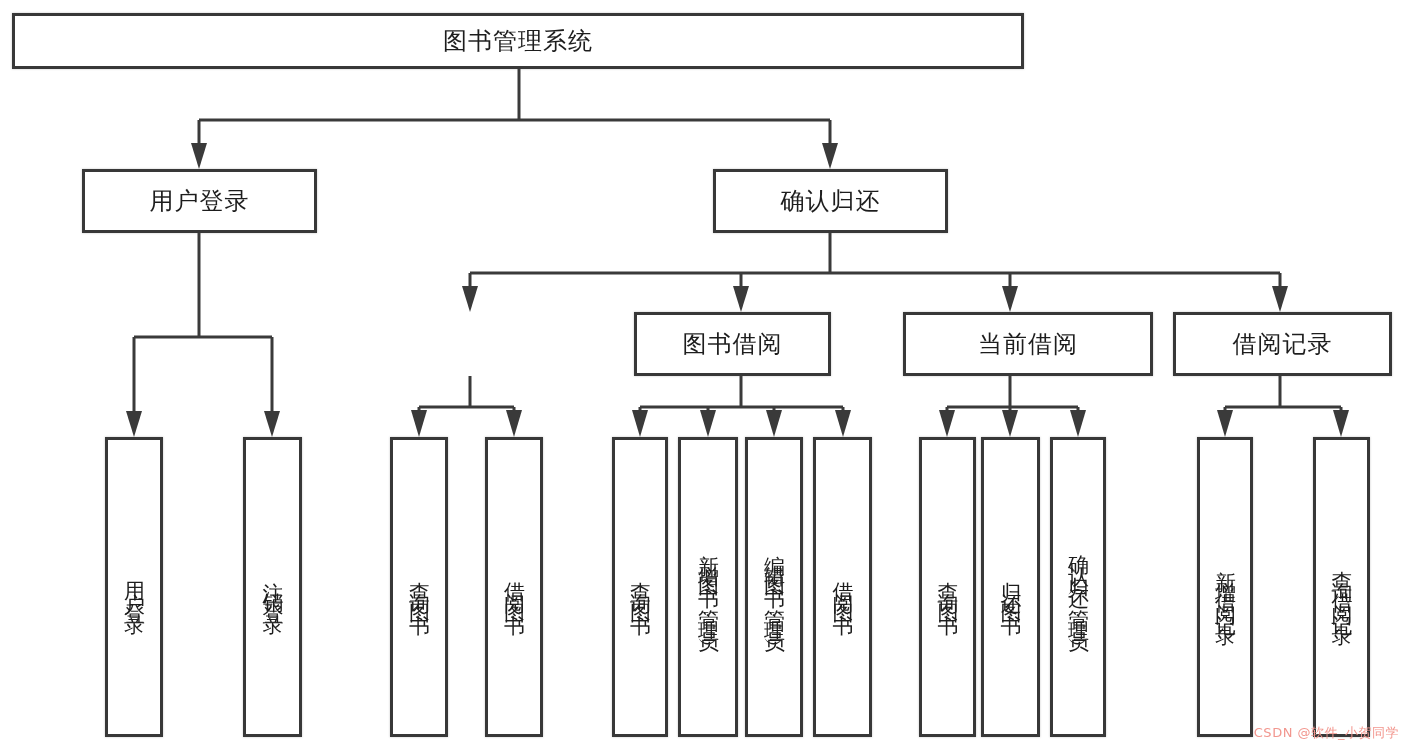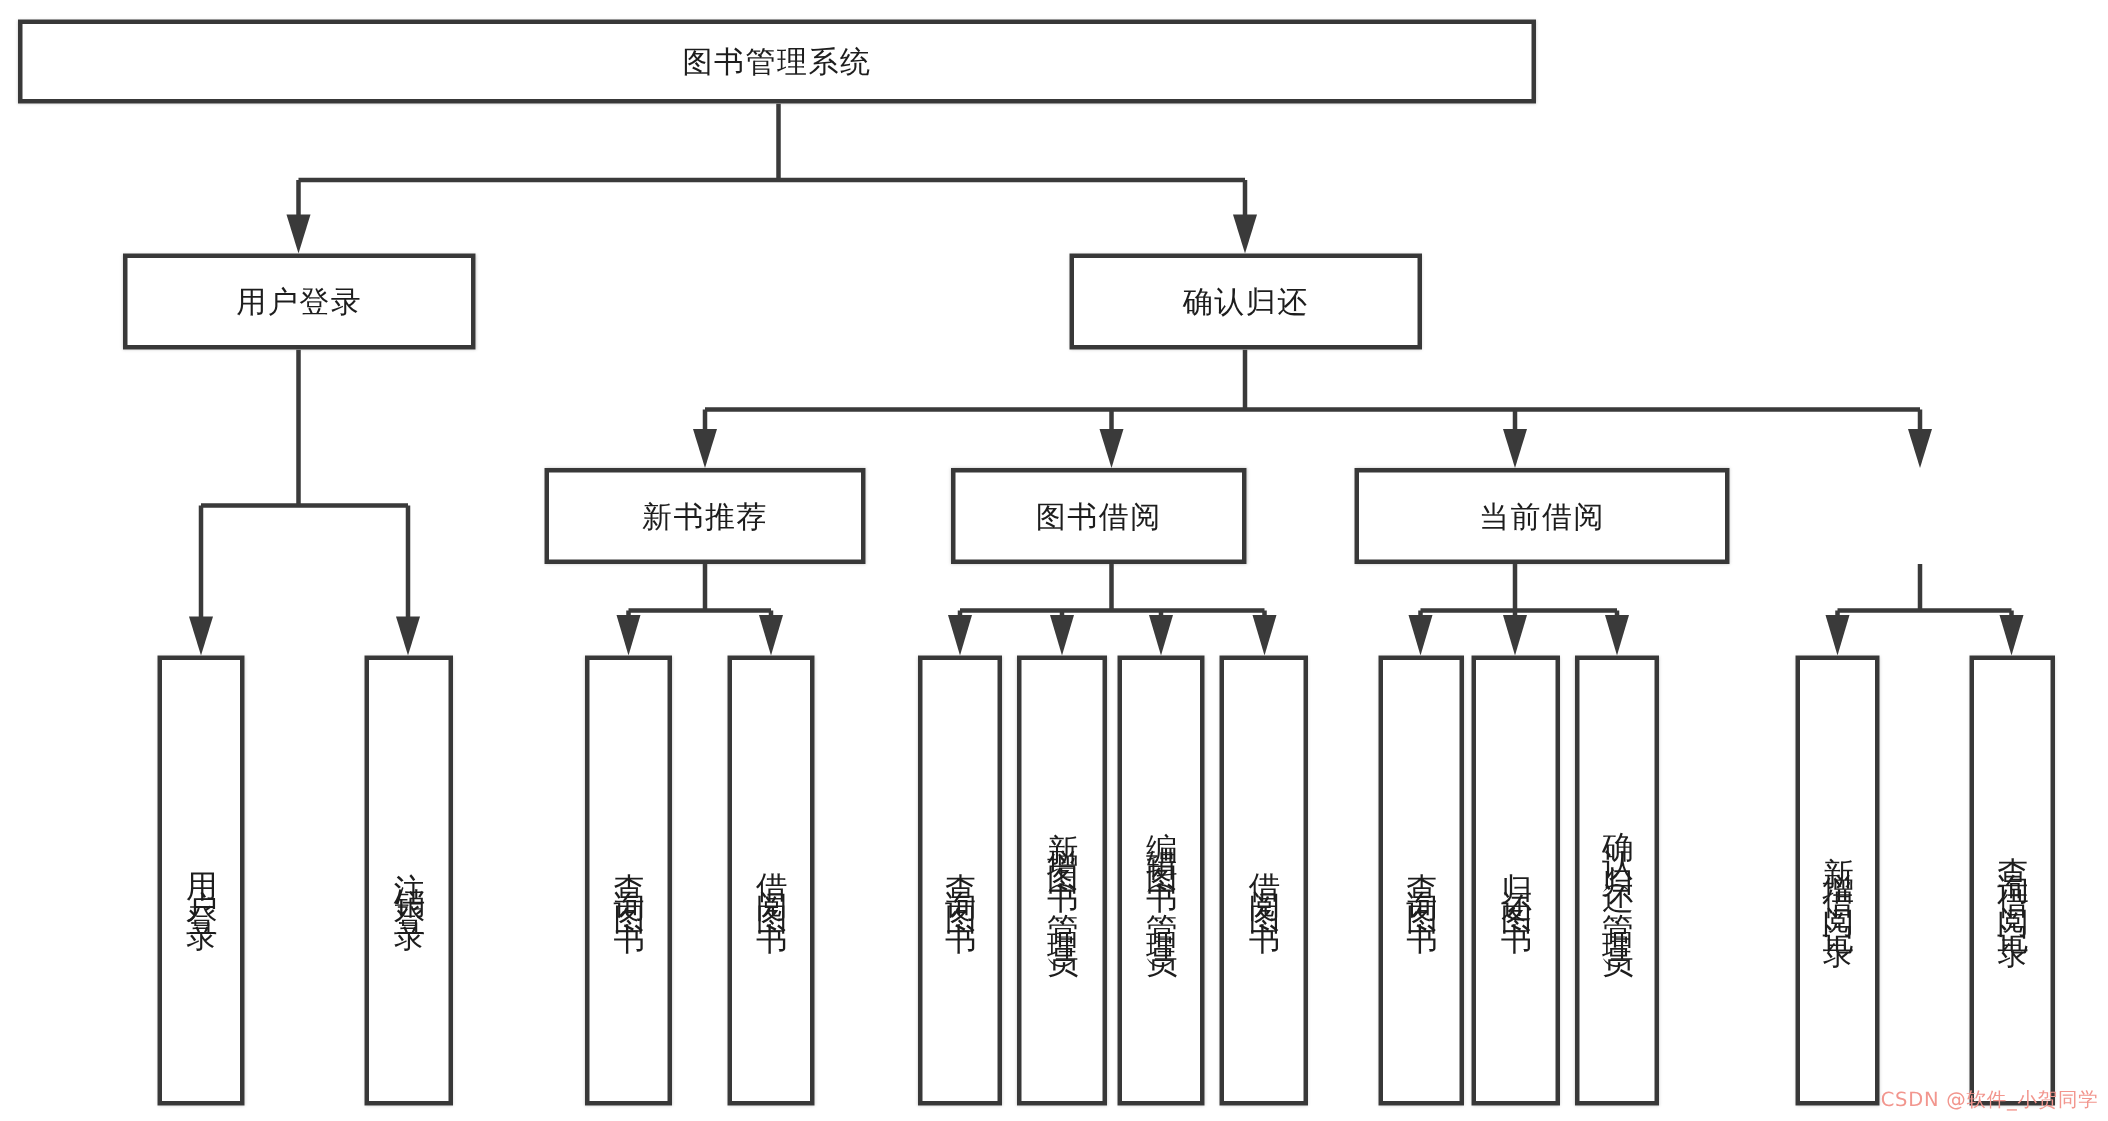--- a/index.html
+++ b/index.html
@@ -8,21 +8,21 @@
     font-family:"DejaVu Sans",sans-serif;overflow:hidden;
   }
   .connectors{position:absolute;left:0;top:0;width:1405px;height:747px;}
   .connectors path{stroke:#3a3a3a;stroke-width:3;fill:none;}
   .connectors polygon{fill:#3a3a3a;stroke:none;}
   .node{
     position:absolute;box-sizing:border-box;background:#ffffff;
     border:3px solid #383838;display:flex;align-items:center;justify-content:center;
     color:#1d1d1d;box-shadow:0 0 2px rgba(90,90,90,.35);
   }
-  .node.h{font-size:20px;letter-spacing:1px;white-space:nowrap;}
+  .node.h{font-size:24px;letter-spacing:1px;white-space:nowrap;}
   .node.v{
     writing-mode:vertical-rl;text-orientation:mixed;
     font-size:21px;letter-spacing:11px;line-height:1;
   }
   .watermark{
     position:absolute;right:6px;bottom:5px;z-index:9;
     font-size:13px;color:#f2968e;letter-spacing:.5px;white-space:nowrap;
   }
 </style>
 </head>
@@ -71,23 +71,23 @@
       <polygon points="1217,410 1233,410 1225,437"></polygon>
       <polygon points="1333,410 1349,410 1341,437"></polygon>
     </g>
   </svg>
 
   <div class="node h" style="left:12px;top:13px;width:1012px;height:56px">图书管理系统</div>
 
   <div class="node h" style="left:82px;top:169px;width:235px;height:64px">用户登录</div>
   <div class="node h" style="left:713px;top:169px;width:235px;height:64px">确认归还</div>
 
-  <div class="node h" style="left:363px;top:312px;width:214px;height:64px">新书推荐</div>
   <div class="node h" style="left:634px;top:312px;width:197px;height:64px">图书借阅</div>
   <div class="node h" style="left:903px;top:312px;width:250px;height:64px">当前借阅</div>
+  <div class="node h" style="left:1173px;top:312px;width:219px;height:64px">借阅记录</div>
 
   <div class="node v" style="left:105px;top:437px;width:58px;height:300px">用户登录</div>
   <div class="node v" style="left:243px;top:437px;width:59px;height:300px">注销登录</div>
 
   <div class="node v" style="left:390px;top:437px;width:58px;height:300px">查询图书</div>
   <div class="node v" style="left:485px;top:437px;width:58px;height:300px">借阅图书</div>
 
   <div class="node v" style="left:612px;top:437px;width:56px;height:300px">查询图书</div>
   <div class="node v" style="left:678px;top:437px;width:60px;height:300px">新增图书（管理员）</div>
   <div class="node v" style="left:745px;top:437px;width:58px;height:300px">编辑图书（管理员）</div>

